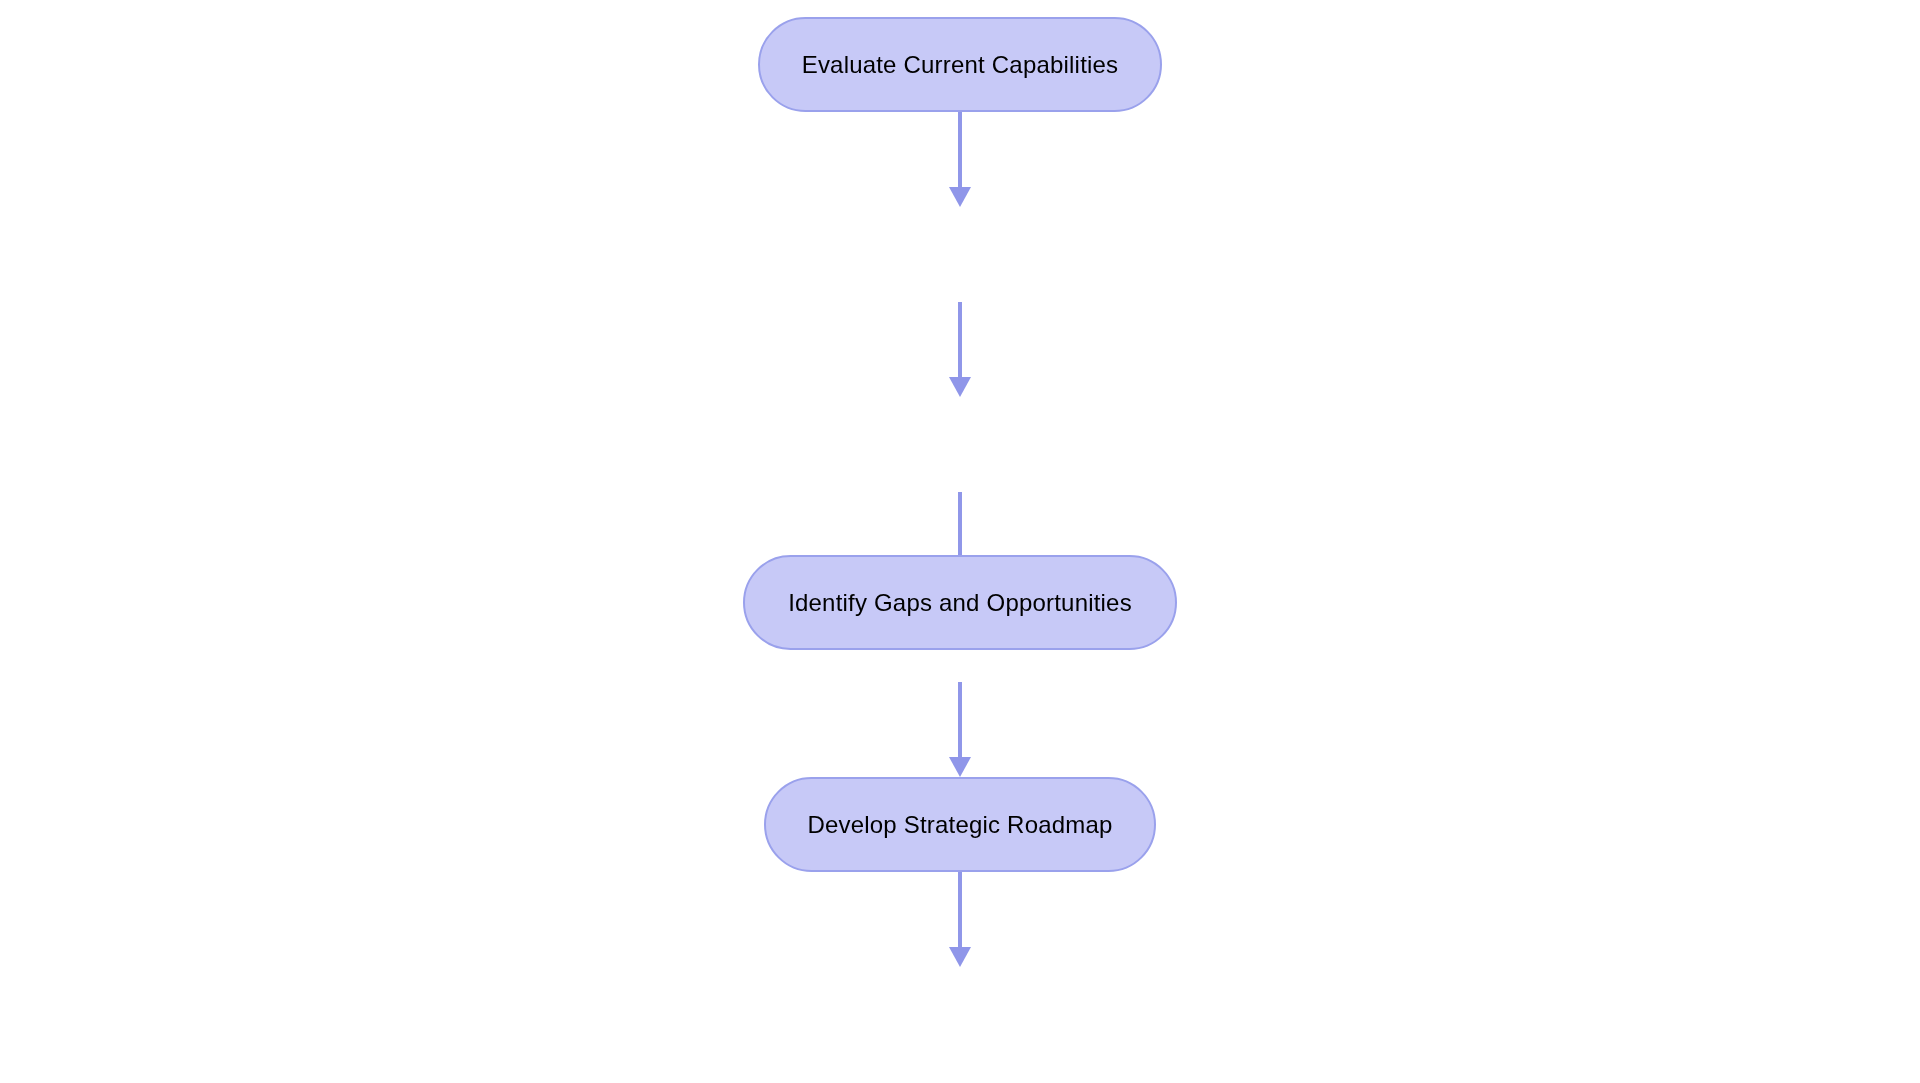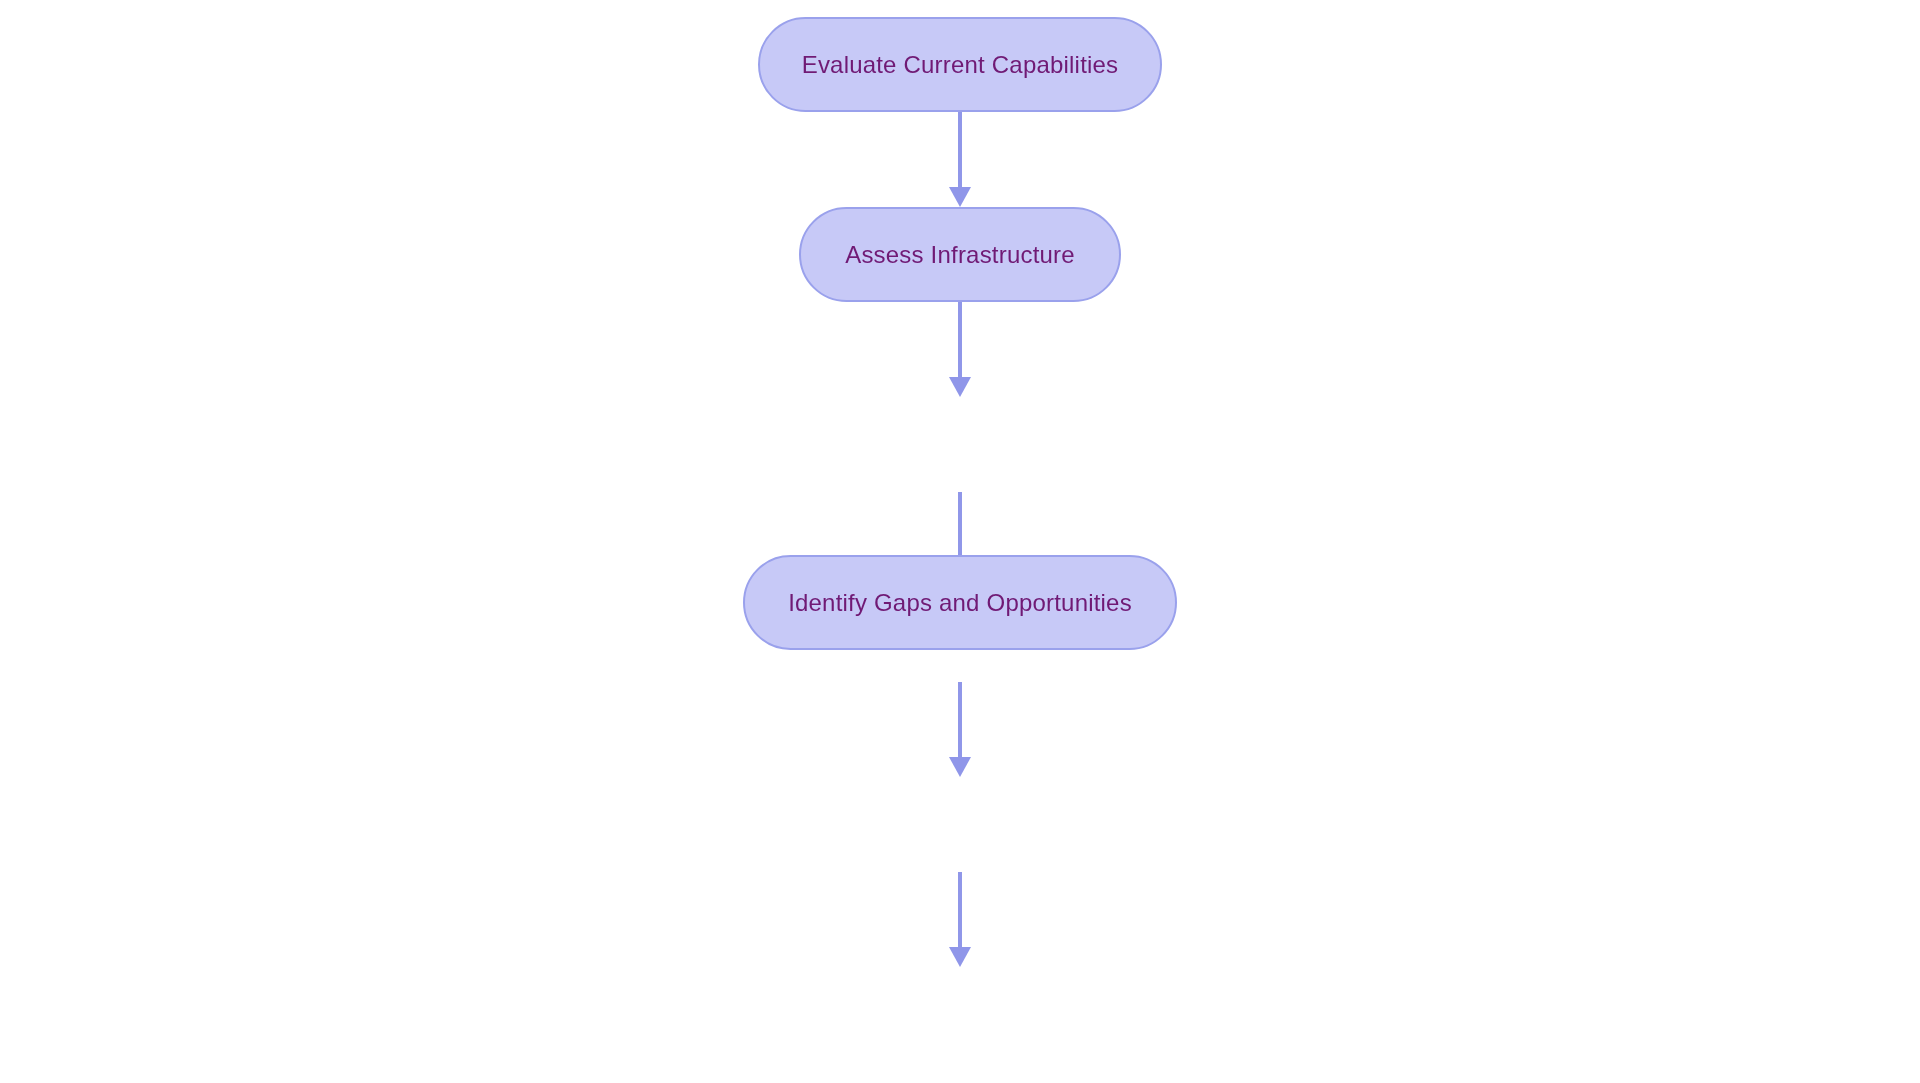--- a/index.html
+++ b/index.html
@@ -20,21 +20,21 @@
     height: 95px;
     box-sizing: border-box;
     background: #c7c9f7;
     border: 2px solid #9aa1ec;
     border-radius: 48px;
     display: flex;
     align-items: center;
     justify-content: center;
   }
   .flow-node .node-label {
-    color: #701a75;
+    color: #000000;
     font-size: 24px;
     letter-spacing: 0.2px;
     white-space: nowrap;
   }
   
   .node-1 { top: 17px;  left: 758px; width: 404px; }
   .node-2 { top: 207px; left: 799px; width: 322px; }
   .node-3 { top: 397px; left: 754px; width: 412px; }
   .node-4 { top: 555px; left: 743px; width: 434px; }
   .node-5 { top: 777px; left: 764px; width: 392px; }
@@ -75,23 +75,20 @@
 
   <div class="flow-node node-1">
     <span class="node-label">Evaluate Current Capabilities</span>
   </div>
 
   <div class="flow-arrow arrow-1">
     <div class="arrow-line"></div>
     <div class="arrow-head"></div>
   </div>
 
-  <div class="flow-node node-2">
-    <span class="node-label">Assess Infrastructure</span>
-  </div>
 
   <div class="flow-arrow arrow-2">
     <div class="arrow-line"></div>
     <div class="arrow-head"></div>
   </div>
 
 
   <div class="flow-arrow arrow-3">
     <div class="arrow-line"></div>
     <div class="arrow-head"></div>
@@ -99,20 +96,23 @@
 
   <div class="flow-node node-4">
     <span class="node-label">Identify Gaps and Opportunities</span>
   </div>
 
   <div class="flow-arrow arrow-4">
     <div class="arrow-line"></div>
     <div class="arrow-head"></div>
   </div>
 
+  <div class="flow-node node-5">
+    <span class="node-label">Develop Strategic Roadmap</span>
+  </div>
 
   <div class="flow-arrow arrow-5">
     <div class="arrow-line"></div>
     <div class="arrow-head"></div>
   </div>
 
 
 </div>
 
 </body></html>

